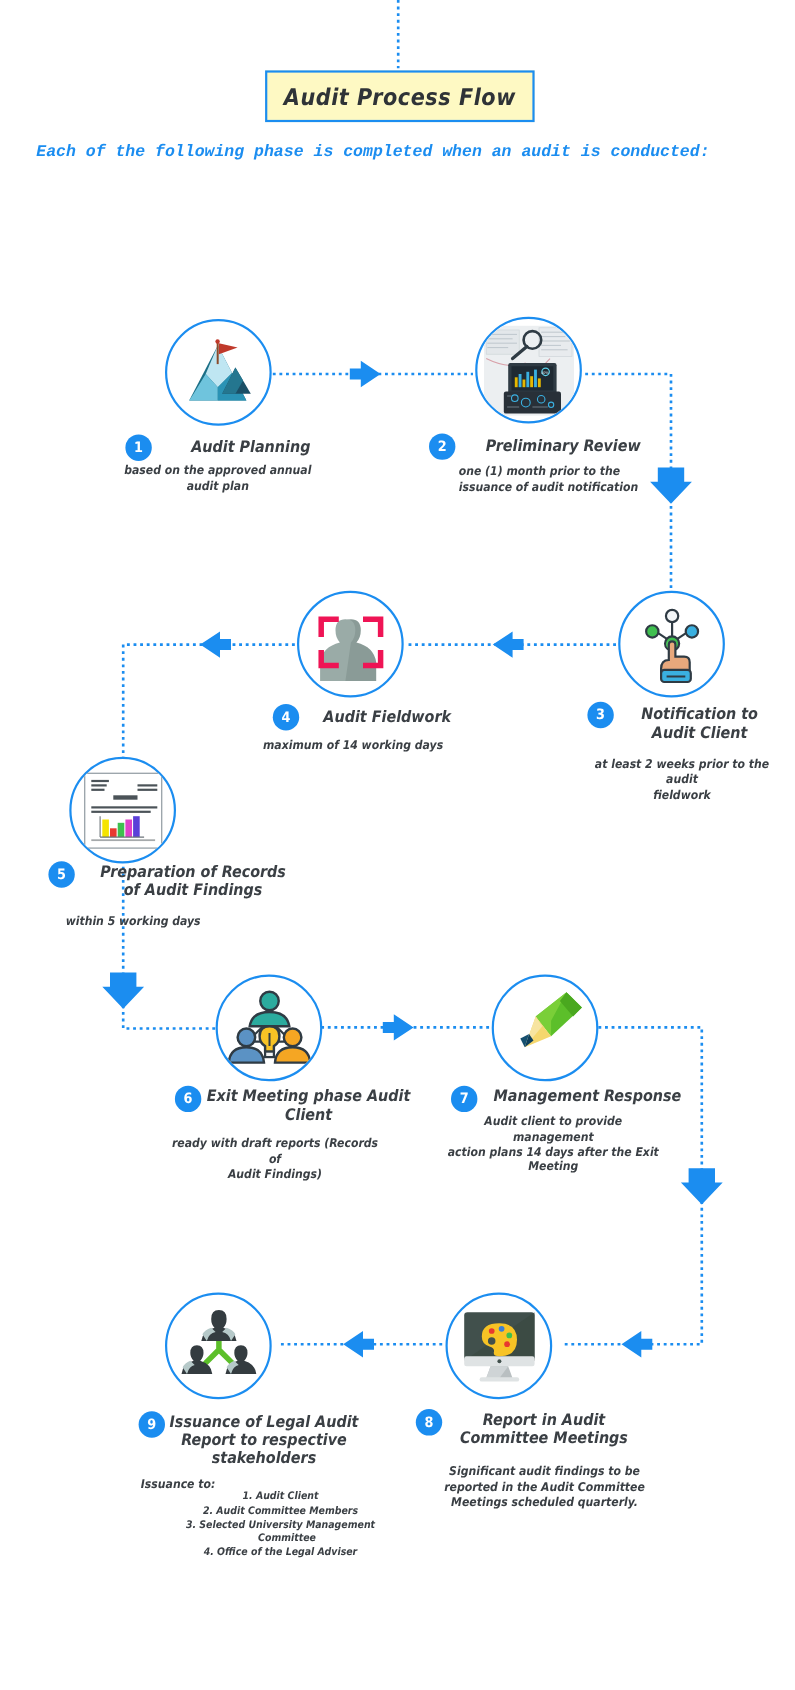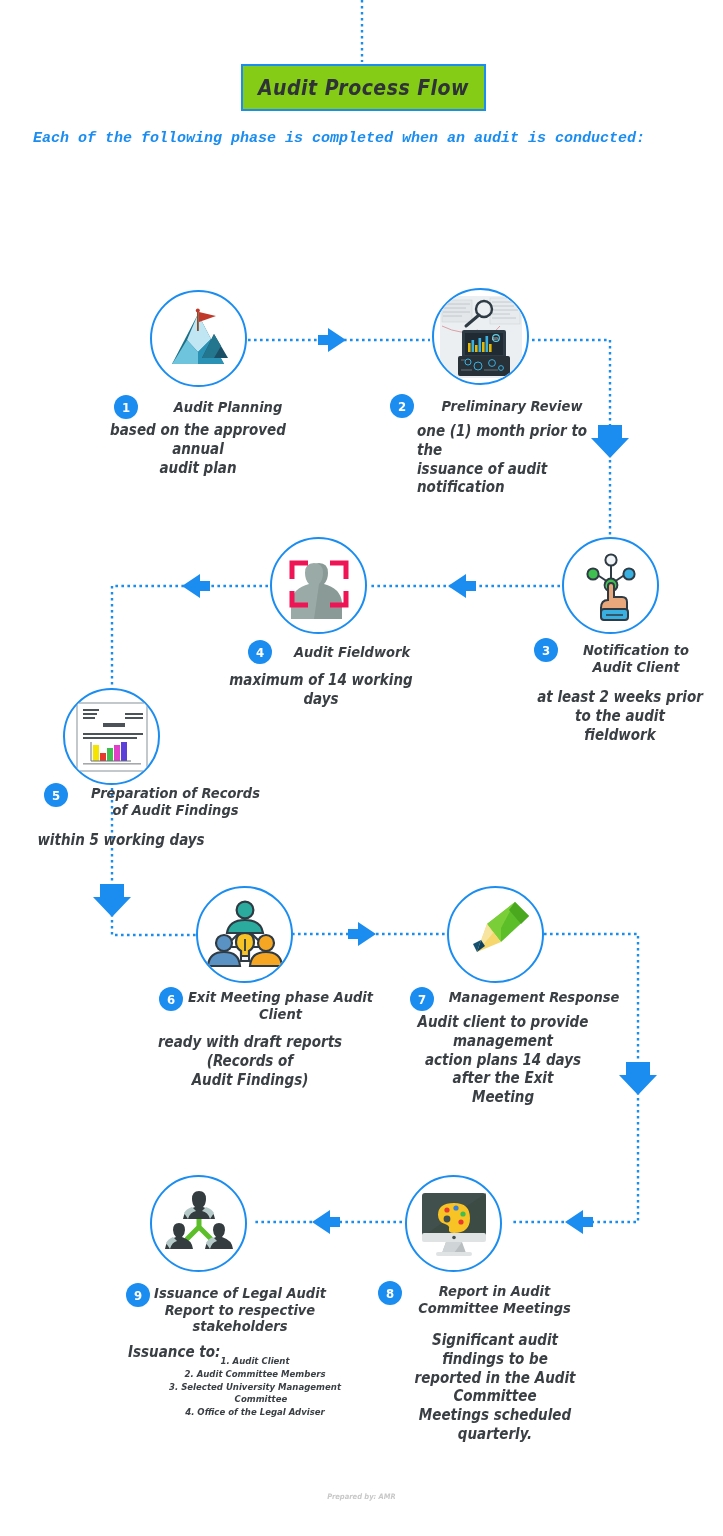--- a/index.html
+++ b/index.html
@@ -7,21 +7,21 @@
     width:723px;height:1536px;background:#ffffff;
     font-family:"DejaVu Sans Condensed","Liberation Sans",sans-serif;
     position:relative;overflow:hidden;
   }
   .canvas{position:absolute;inset:0;width:723px;height:1536px;}
   .svg-layer{position:absolute;left:0;top:0;width:723px;height:1536px;pointer-events:none;}
 
   
   .title-box{
     position:absolute;left:241px;top:64px;width:241px;height:43px;
-    border:2px solid #1b8df0;background:#84cc16;
+    border:2px solid #1b8df0;background:#fef9c3;
     display:flex;align-items:center;justify-content:center;
   }
   .title-box .t{
     font-size:21px;font-weight:bold;font-style:italic;color:#2f3337;
     letter-spacing:.5px;white-space:nowrap;
   }
   .subtitle{
     position:absolute;left:0;top:130px;width:678px;text-align:center;
     font-size:15px;font-weight:bold;font-style:italic;color:#1b8df0;font-family:Liberation Mono, monospace;
   }
@@ -36,21 +36,21 @@
   .badge{
     position:absolute;width:24px;height:24px;border-radius:50%;
     background:#1b8df0;color:#fff;font-size:13px;font-weight:bold;
     display:flex;align-items:center;justify-content:center;z-index:5;
   }
   .s-title{
     position:absolute;font-size:14.5px;font-weight:bold;font-style:italic;
     color:#3a3f44;line-height:1.15;text-align:center;
   }
   .s-desc{
-    position:absolute;font-size:15px;font-weight:bold;font-style:italic;
+    position:absolute;font-size:11px;font-weight:bold;font-style:italic;
     color:#3a3f44;line-height:1.25;text-align:center;
   }
   .s-desc.left{text-align:left;}
   .s-list{
     position:absolute;font-size:9.5px;font-weight:bold;font-style:italic;
     color:#3a3f44;line-height:1.35;text-align:center;
   }
   .s-list .li{padding-left:24px;}
 
   .footer{
@@ -319,15 +319,14 @@
     <div class="s-desc left" style="left:128px;top:1343px;width:200px;">Issuance to:</div>
     <div class="s-list" style="left:128px;top:1355px;width:230px;">
       <div class="li">1. Audit Client</div>
       <div class="li">2. Audit Committee Members</div>
       <div class="li">3. Selected University Management</div>
       <div class="li" style="white-space:pre">    Committee</div>
       <div class="li">4. Office of the Legal Adviser</div>
     </div>
   </div>
 
-  <div class="footer">Prepared by: AMR</div>
 
 </div>
 
 </body></html>

